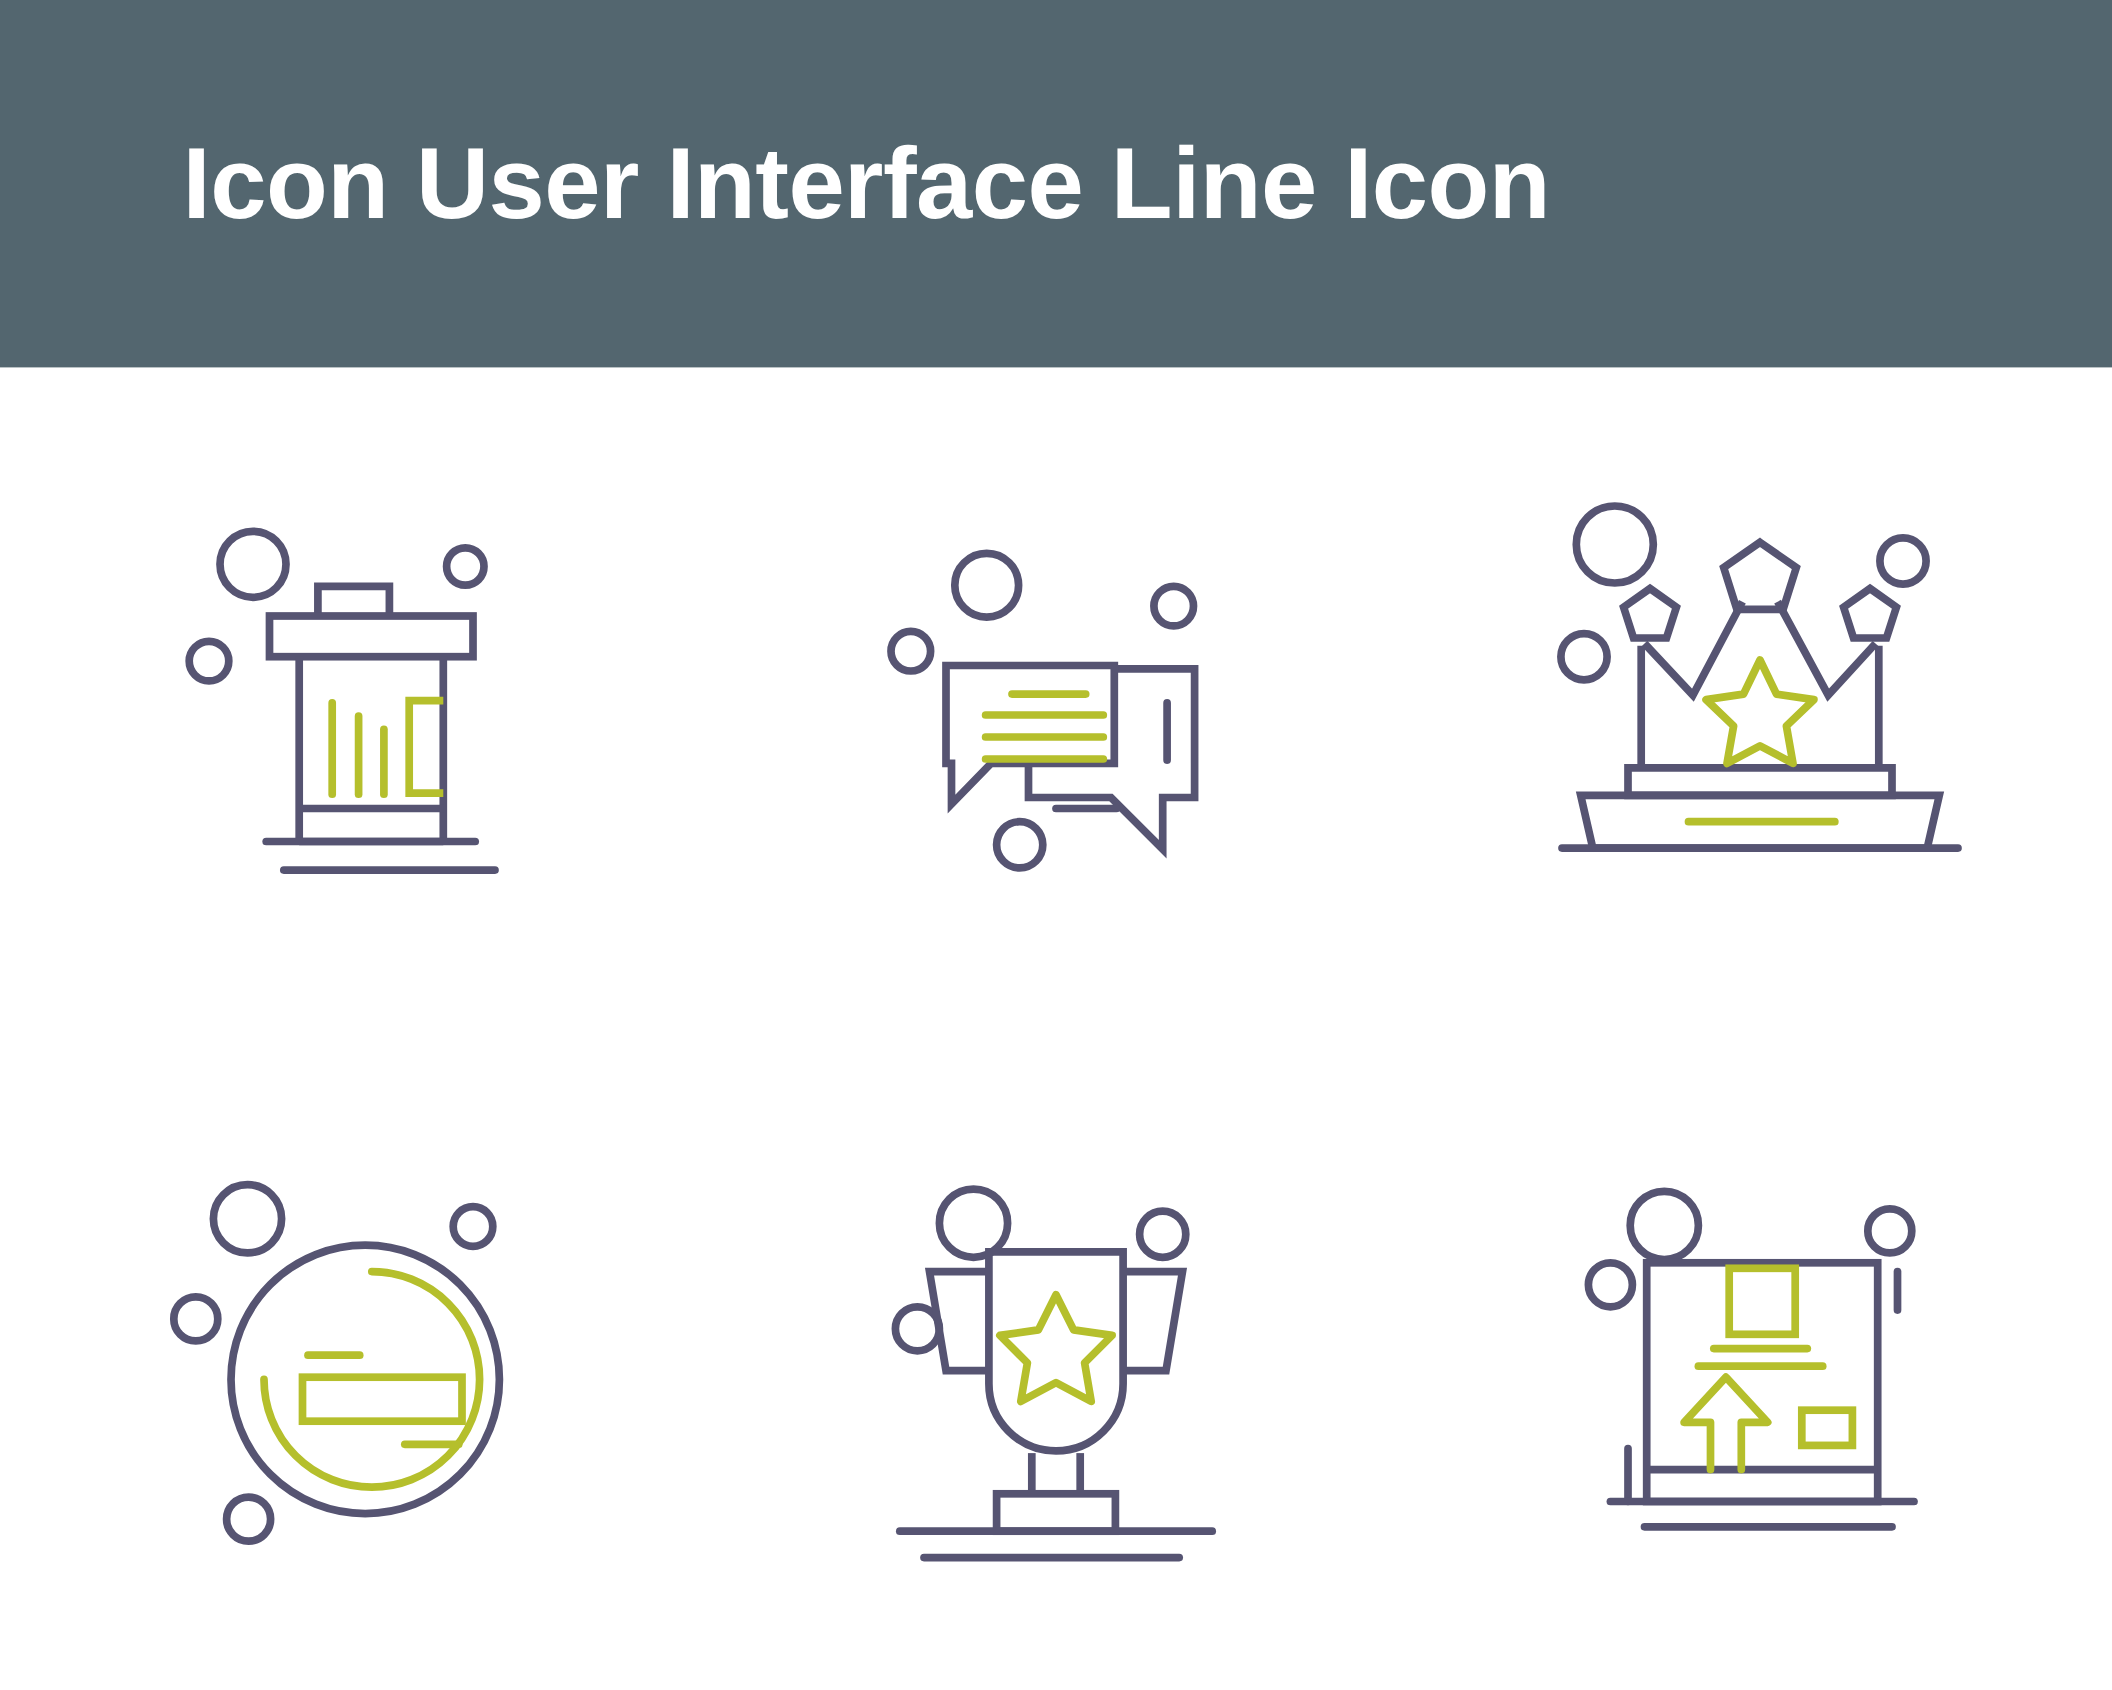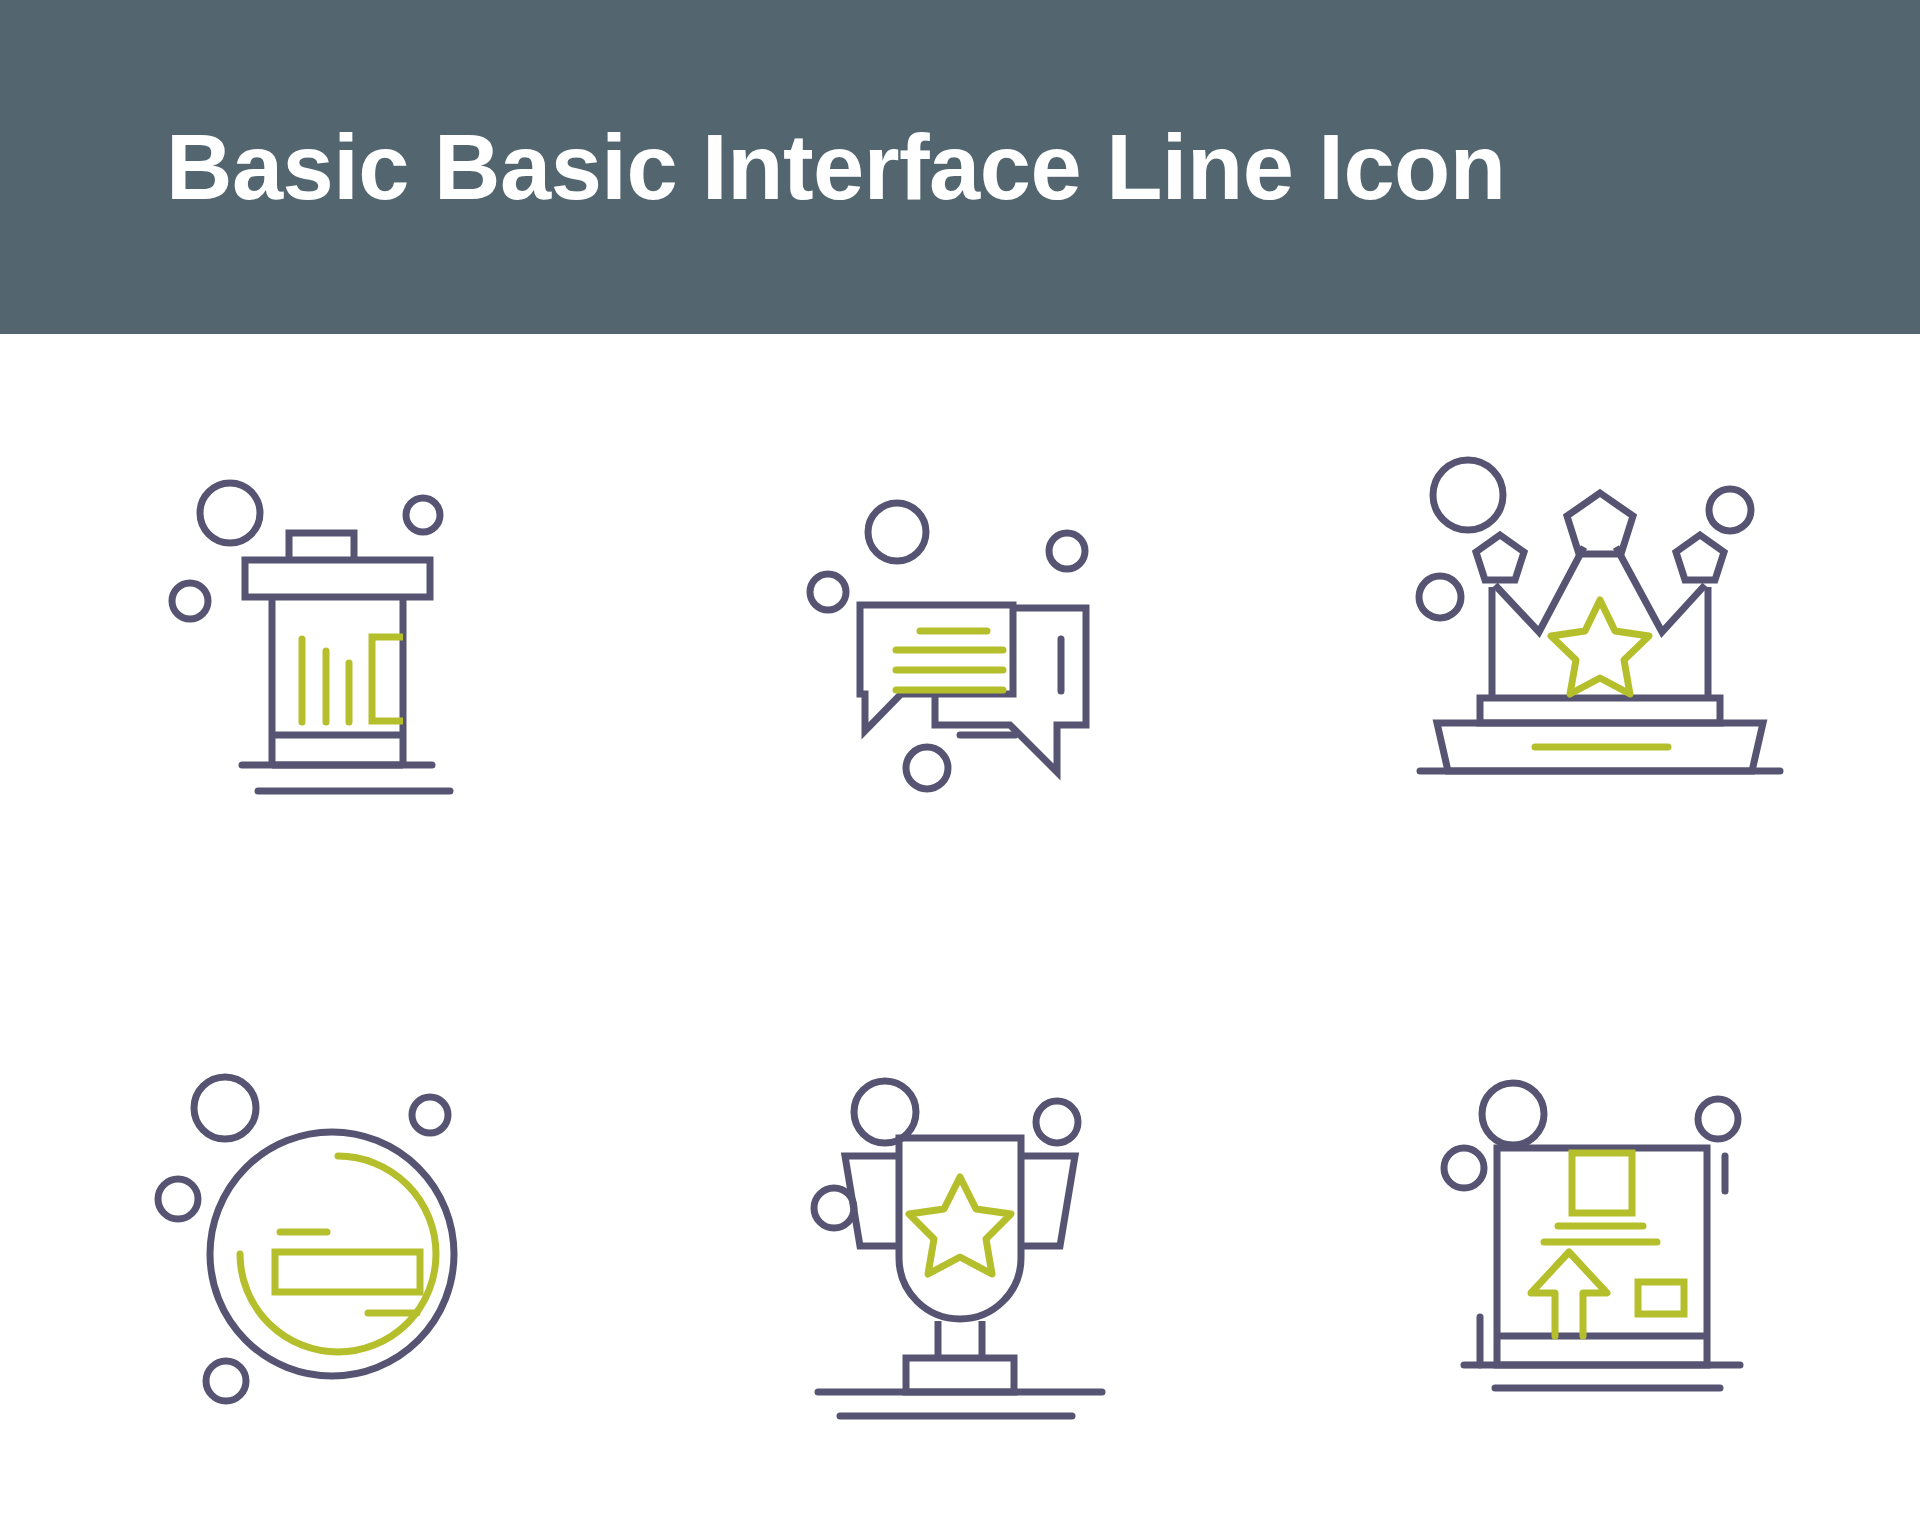--- a/index.html
+++ b/index.html
@@ -88,21 +88,21 @@
     stroke-linecap: butt;
     stroke-linejoin: miter;
   }
 </style>
 </head>
 <body>
 
 <div class="page">
 
   <div class="header-bar">
-    <div class="header-title">Basic Basic Interface Line Icon</div>
+    <div class="header-title">Icon User Interface Line Icon</div>
   </div>
 
   <div class="icon-grid">
 
     <div class="icon-cell">
       <svg viewBox="0 0 400 400">
 
         <circle class="ln-dark" cx="110" cy="78" r="30"></circle>
         <circle class="ln-dark" cx="303" cy="80" r="17"></circle>
         <circle class="ln-dark" cx="70" cy="166" r="18"></circle>

